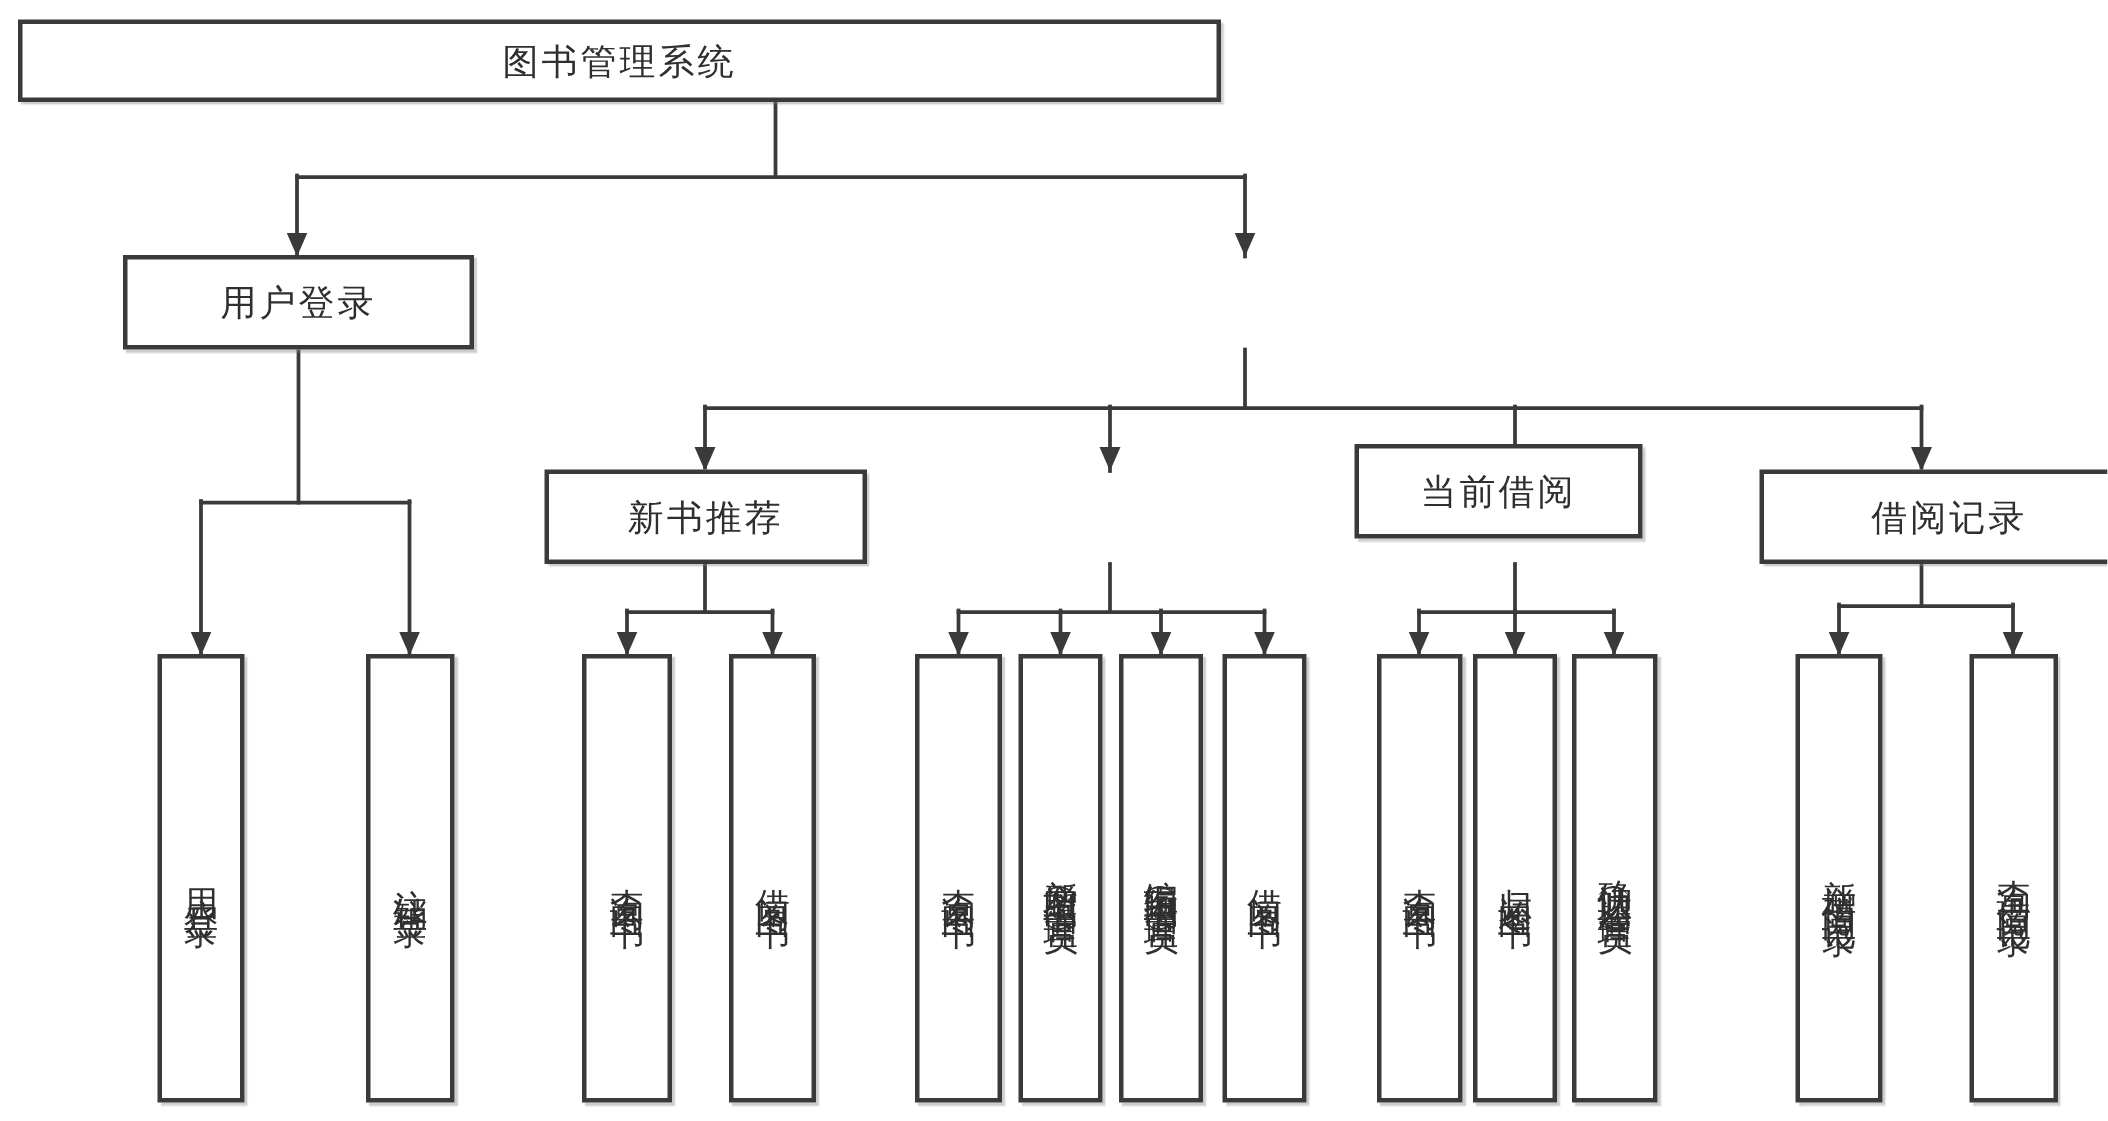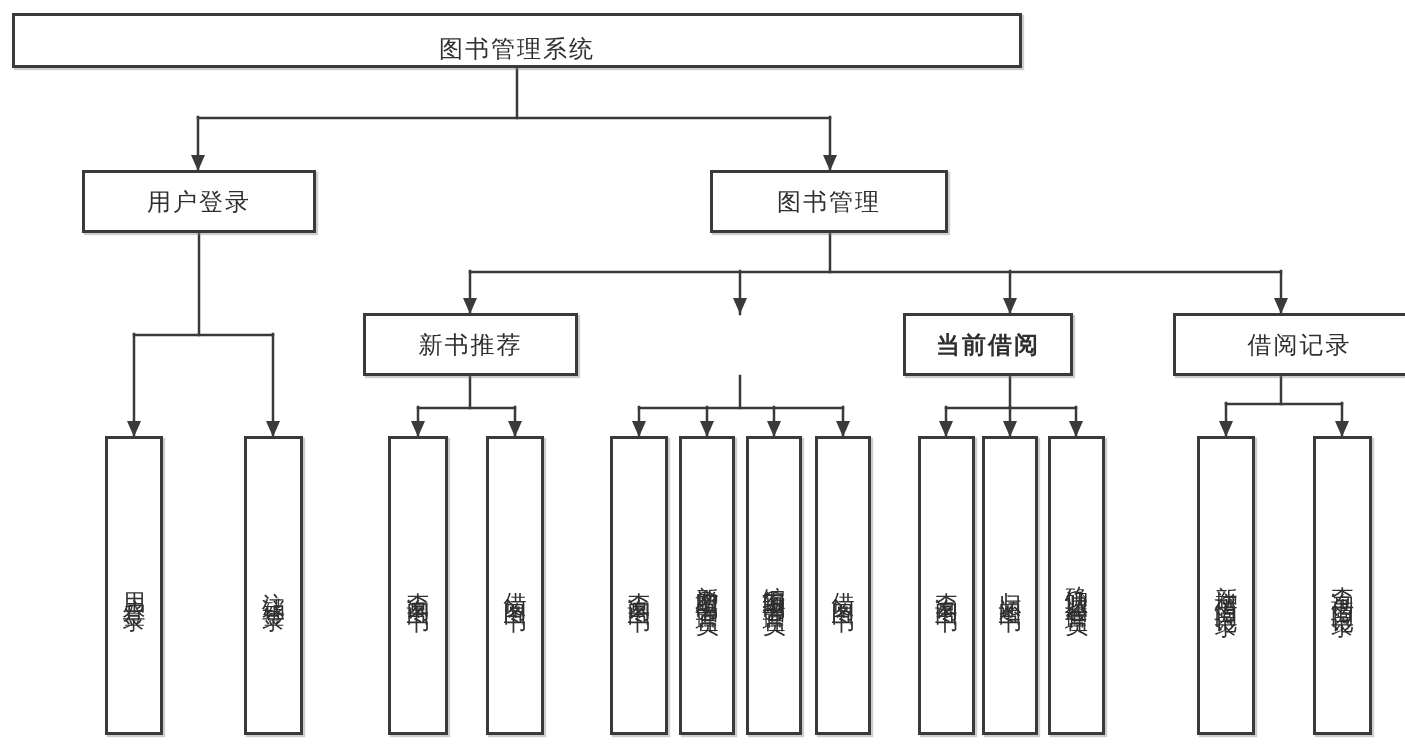--- a/index.html
+++ b/index.html
@@ -104,35 +104,32 @@
       <path d="M1010,407 V437" marker-end="url(#arw)"></path>
       <path d="M1076,407 V437" marker-end="url(#arw)"></path>
 
       <path d="M1281,376 V404"></path>
       <path d="M1226,404 H1342"></path>
       <path d="M1226,403 V437" marker-end="url(#arw)"></path>
       <path d="M1342,403 V437" marker-end="url(#arw)"></path>
     </g>
   </svg>
 
-  <div class="box" style="left:12px; top:13px; width:1010px; height:55px;align-items:flex-end;">
+  <div class="box" style="left:12px; top:13px; width:802px; height:55px;">
     <span class="hlabel">图书管理系统</span>
   </div>
 
   <div class="box" style="left:82px; top:170px; width:234px; height:63px;">
     <span class="hlabel">用户登录</span>
   </div>
-  <div class="box" style="left:710px; top:170px; width:238px; height:63px;">
-    <span class="hlabel">图书管理</span>
-  </div>
 
   <div class="box" style="left:363px; top:313px; width:215px; height:63px;align-items:center;">
     <span class="hlabel">新书推荐</span>
   </div>
-  <div class="box" style="left:903px; top:313px; width:170px; height:63px;font-weight:bold;">
+  <div class="box" style="left:903px; top:296px; width:192px; height:63px;">
     <span class="hlabel">当前借阅</span>
   </div>
   <div class="box" style="left:1173px; top:313px; width:253px; height:63px;font-family:Liberation Mono, monospace;">
     <span class="hlabel">借阅记录</span>
   </div>
 
   <div class="box" style="left:105px; top:436px; width:58px; height:299px;">
     <span class="vlabel">用户登录</span>
   </div>
   <div class="box" style="left:244px; top:436px; width:59px; height:299px;">

